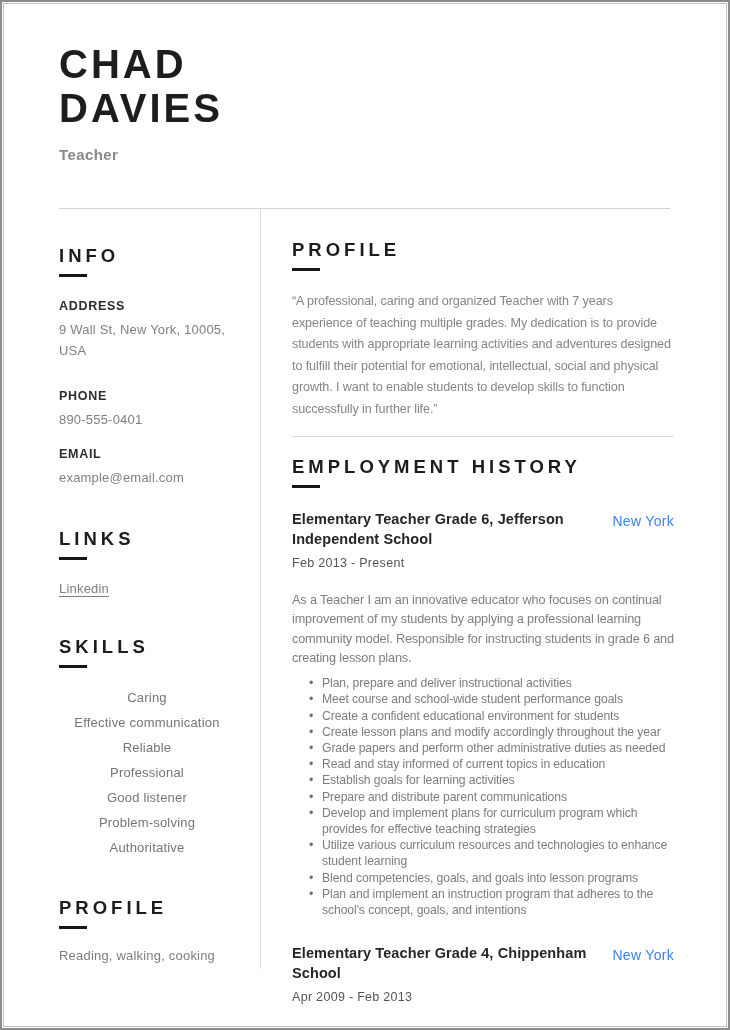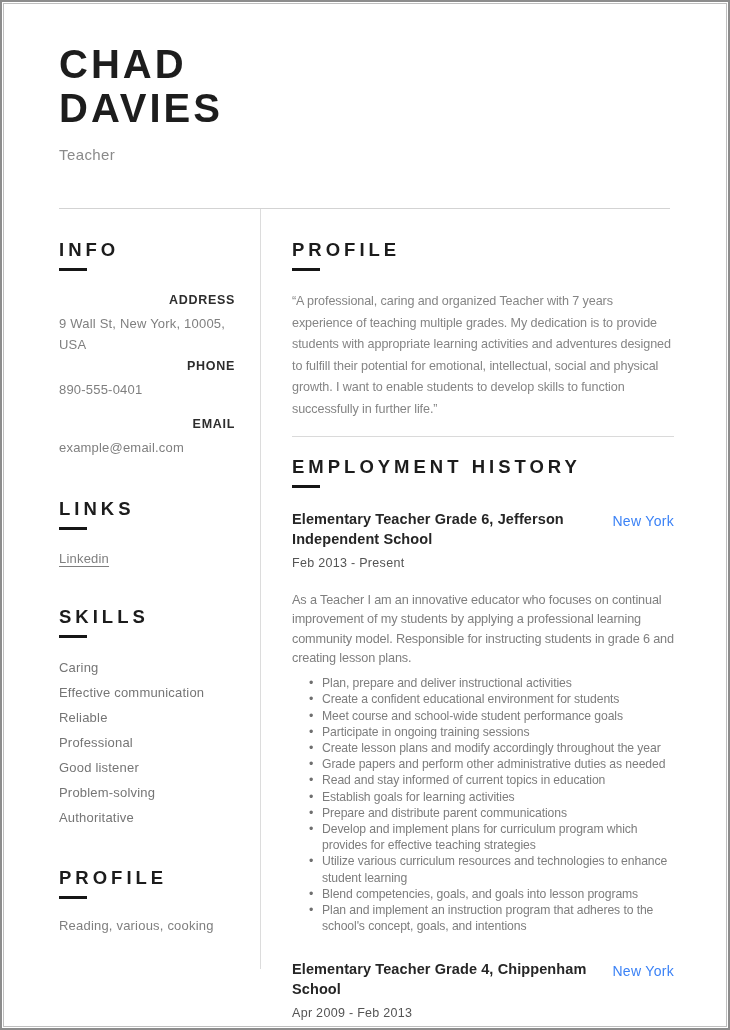--- a/index.html
+++ b/index.html
@@ -17,63 +17,63 @@
     border: 1px solid #bfbfbf; pointer-events: none;
   }
 
   
   .header { position: absolute; left: 57px; top: 40px; }
   .name {
     font-size: 40px; line-height: 44px; font-weight: 700;
     letter-spacing: 3px; color: #1d1d1d; margin: 0;
   }
   .job-title-sub {
-    margin-top: 16px; font-size: 15px; color: #8a8a8a; letter-spacing: 0.4px;
+    margin-top: 16px; font-size: 15px; color: #8a8a8a; letter-spacing: 0.4px; font-weight: bold;
   }
 
   
   .top-rule { position: absolute; left: 57px; right: 58px; top: 206px; height: 1px; background: #d3d3d3; }
   .v-rule   { position: absolute; left: 258px; top: 207px; width: 1px; height: 760px; background: #dcdcdc; }
 
   
-  .left-col  { position: absolute; left: 57px; top: 206px; width: 176px; }
+  .left-col  { position: absolute; left: 57px; top: 212px; width: 176px; }
   .right-col { position: absolute; left: 290px; top: 206px; width: 382px; }
 
   
   .sec-heading {
     font-size: 18.5px; line-height: 20px; font-weight: 700;
     letter-spacing: 4px; color: #1c1c1c;
   }
   .hbar { width: 28px; height: 3px; background: #161616; margin-top: 8px; }
 
   
   .sec-info .sec-heading    { margin-top: 32px; }
   .sub-label {
     font-size: 12.5px; font-weight: 700; color: #2d2d2d;
     letter-spacing: 0.7px; line-height: 14px;
   }
-  .sec-info .sub-label { margin-top: 22px; text-align: right; }
+  .sec-info .sub-label { margin-top: 22px; }
   .sub-value {
     font-size: 13px; color: #7f7f7f; line-height: 21px;
     letter-spacing: 0.2px; margin-top: 6px;
   }
-  .sec-info .group-phone .sub-label { margin-top: 4px; }
+  .sec-info .group-phone .sub-label { margin-top: 28px; }
   .sec-info .group-email .sub-label { margin-top: 17px; }
 
   .sec-links .sec-heading { margin-top: 41px; }
   .link-item {
     display: inline-block; margin-top: 21px;
     font-size: 13px; color: #7f7f7f; letter-spacing: 0.2px;
     text-decoration: underline; text-underline-offset: 3px; cursor: pointer;
   }
 
   .sec-skills .sec-heading { margin-top: 40px; }
   .skills-list { list-style: none; margin: 17px 0 0 0; padding: 0; }
   .skills-list li {
-    font-size: 13px; color: #757575; line-height: 25px; letter-spacing: 0.2px;
+    font-size: 13px; color: #757575; line-height: 25px; letter-spacing: 0.2px; text-align: center;
   }
 
   .sec-hobbies .sec-heading { margin-top: 38px; }
   .hobbies-text { margin-top: 19px; font-size: 13px; color: #7f7f7f; letter-spacing: 0.2px; }
 
   
   .sec-profile .sec-heading { margin-top: 32px; }
   .profile-text {
     margin-top: 20px; font-size: 12.6px; line-height: 21.5px;
     color: #858585; letter-spacing: -0.1px;
@@ -165,21 +165,21 @@
         <li>Professional</li>
         <li>Good listener</li>
         <li>Problem-solving</li>
         <li>Authoritative</li>
       </ul>
     </section>
 
     <section class="sec-hobbies">
       <div class="sec-heading">PROFILE</div>
       <div class="hbar"></div>
-      <div class="hobbies-text">Reading, various, cooking</div>
+      <div class="hobbies-text">Reading, walking, cooking</div>
     </section>
 
   </div>
 
   <div class="right-col">
 
     <section class="sec-profile">
       <div class="sec-heading">PROFILE</div>
       <div class="hbar"></div>
       <div class="profile-text">“A professional, caring and organized Teacher with 7 years experience of teaching multiple grades. My dedication is to provide students with appropriate learning activities and adventures designed to fulfill their potential for emotional, intellectual, social and physical growth. I want to enable students to develop skills to function successfully in further life.”</div>
@@ -192,23 +192,22 @@
 
       <article class="job">
         <div class="job-head">
           <div class="job-name">Elementary Teacher Grade 6, Jefferson Independent School</div>
           <div class="job-location">New York</div>
         </div>
         <div class="job-dates">Feb 2013 - Present</div>
         <div class="job-summary">As a Teacher I am an innovative educator who focuses on continual improvement of my students by applying a professional learning community model. Responsible for instructing students in grade 6 and creating lesson plans.</div>
         <ul class="job-bullets">
           <li>Plan, prepare and deliver instructional activities</li>
+          <li>Meet course and school-wide student performance goals</li>
           <li>Create a confident educational environment for students</li>
-          <li>Meet course and school-wide student performance goals</li>
-          <li>Participate in ongoing training sessions</li>
           <li>Create lesson plans and modify accordingly throughout the year</li>
           <li>Grade papers and perform other administrative duties as needed</li>
           <li>Read and stay informed of current topics in education</li>
           <li>Establish goals for learning activities</li>
           <li>Prepare and distribute parent communications</li>
           <li>Develop and implement plans for curriculum program which provides for effective teaching strategies</li>
           <li>Utilize various curriculum resources and technologies to enhance student learning</li>
           <li>Blend competencies, goals, and goals into lesson programs</li>
           <li>Plan and implement an instruction program that adheres to the school's concept, goals, and intentions</li>
         </ul>

